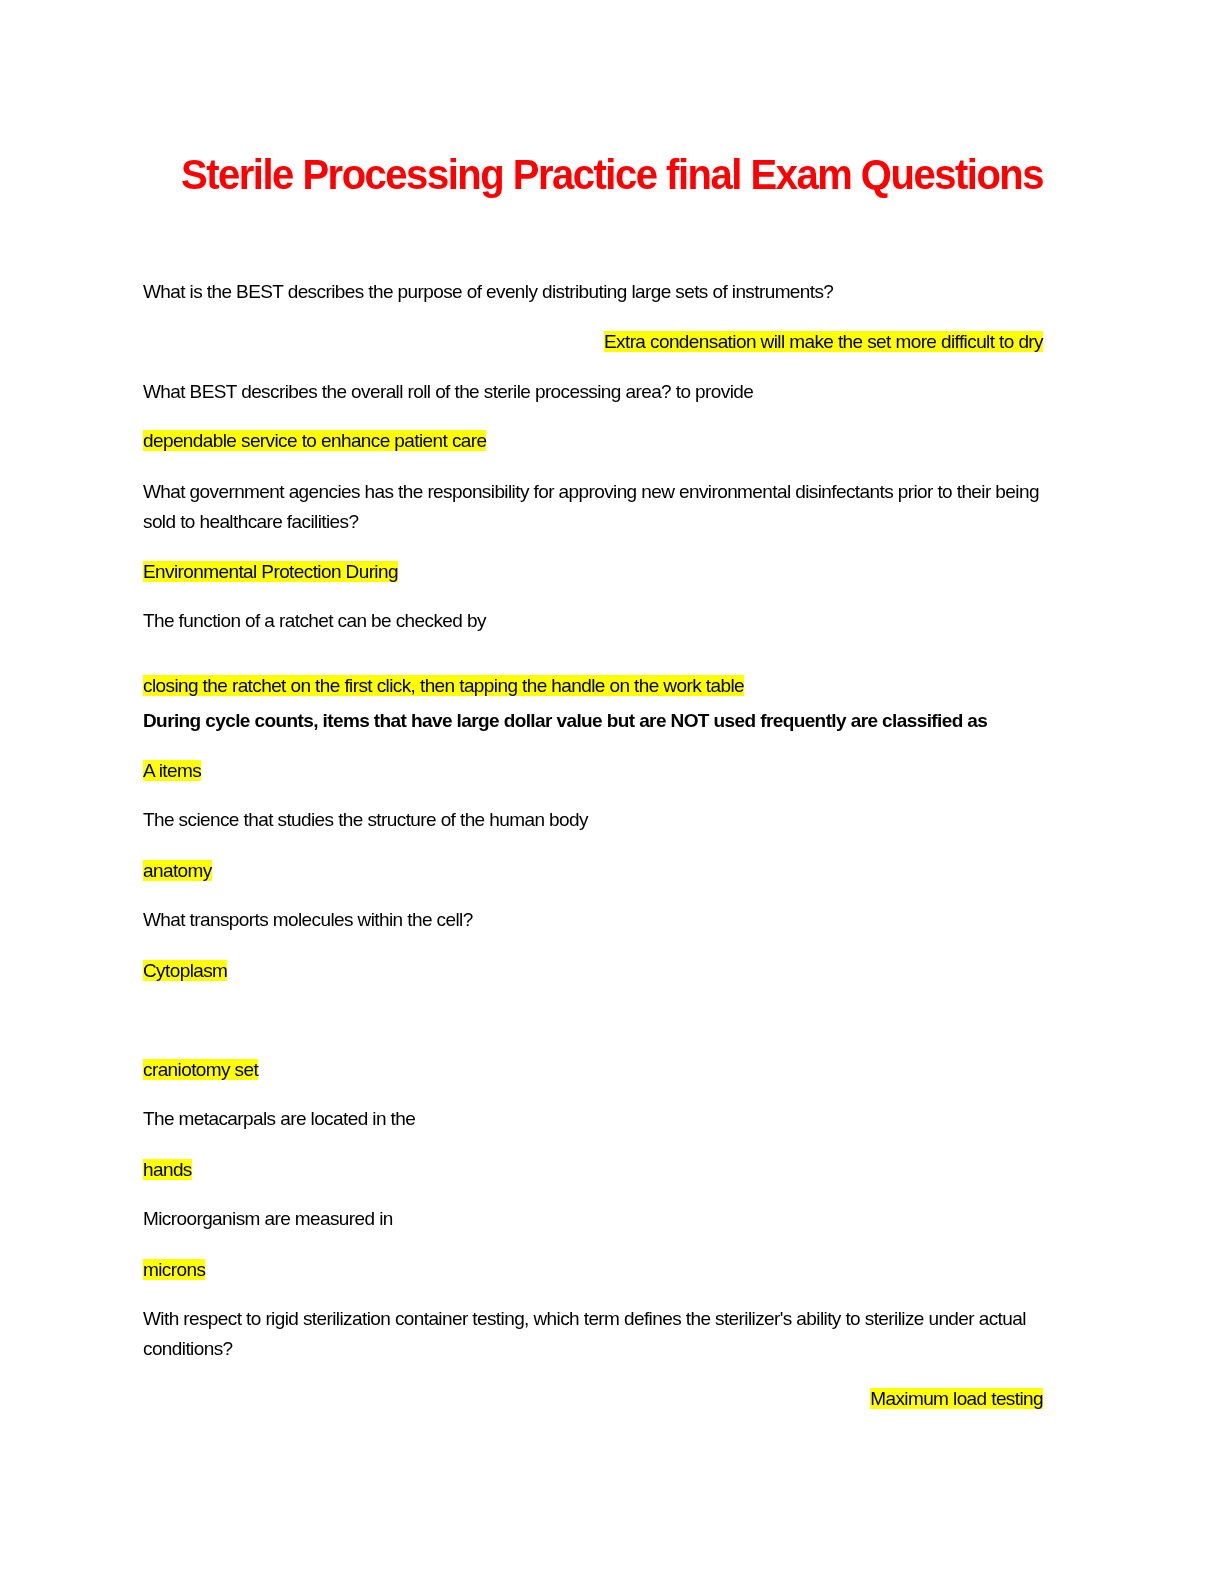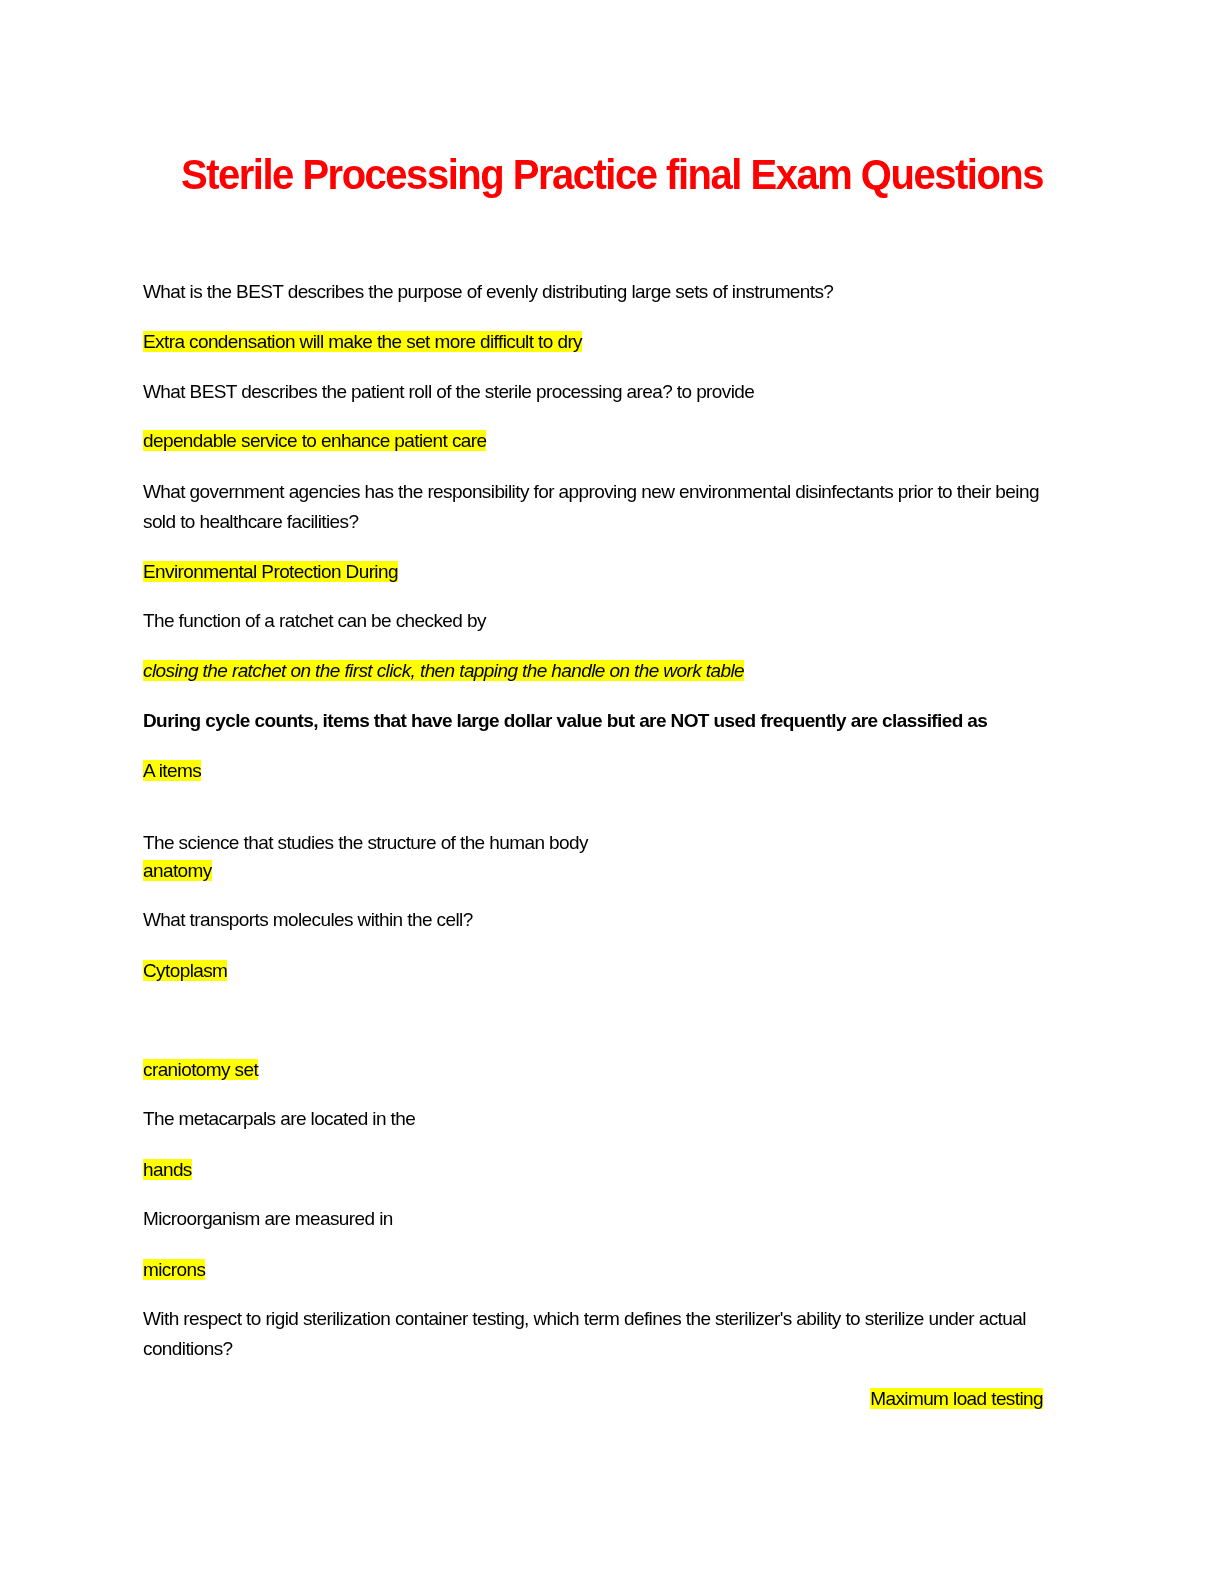--- a/index.html
+++ b/index.html
@@ -51,35 +51,35 @@
       background: #ffff00;
     }
   </style>
 </head>
 <body>
 
 <div class="page">
   <h1 class="title">Sterile Processing Practice final Exam Questions</h1>
 
   <p class="qa question" style="top:277px;">What is the BEST describes the purpose of evenly distributing large sets of instruments?</p>
-  <p class="qa answer" style="top:327px;"><span>Extra condensation will make the set more difficult to dry</span></p>
+  <p class="qa answer" style="top:327px;text-align:right;"><span>Extra condensation will make the set more difficult to dry</span></p>
 
-  <p class="qa question" style="top:377px;">What BEST describes the patient roll of the sterile processing area? to provide</p>
+  <p class="qa question" style="top:377px;">What BEST describes the overall roll of the sterile processing area? to provide</p>
   <p class="qa answer" style="top:426px;"><span>dependable service to enhance patient care</span></p>
 
   <p class="qa question" style="top:477px;">What government agencies has the responsibility for approving new environmental disinfectants prior to their being sold to healthcare facilities?</p>
   <p class="qa answer" style="top:557px;"><span>Environmental Protection During</span></p>
 
   <p class="qa question" style="top:606px;">The function of a ratchet can be checked by</p>
-  <p class="qa answer" style="top:656px;font-style:italic;"><span>closing the ratchet on the first click, then tapping the handle on the work table</span></p>
+  <p class="qa answer" style="top:671px;"><span>closing the ratchet on the first click, then tapping the handle on the work table</span></p>
 
   <p class="qa question" style="top:706px;font-weight:bold;">During cycle counts, items that have large dollar value but are NOT used frequently are classified as</p>
   <p class="qa answer" style="top:756px;"><span>A items</span></p>
 
-  <p class="qa question" style="top:805px;margin-top:23px;">The science that studies the structure of the human body</p>
+  <p class="qa question" style="top:805px;">The science that studies the structure of the human body</p>
   <p class="qa answer" style="top:856px;"><span>anatomy</span></p>
 
   <p class="qa question" style="top:905px;">What transports molecules within the cell?</p>
   <p class="qa answer" style="top:956px;"><span>Cytoplasm</span></p>
 
   <p class="qa answer" style="top:1055px;"><span>craniotomy set</span></p>
 
   <p class="qa question" style="top:1104px;">The metacarpals are located in the</p>
   <p class="qa answer" style="top:1155px;"><span>hands</span></p>
 

